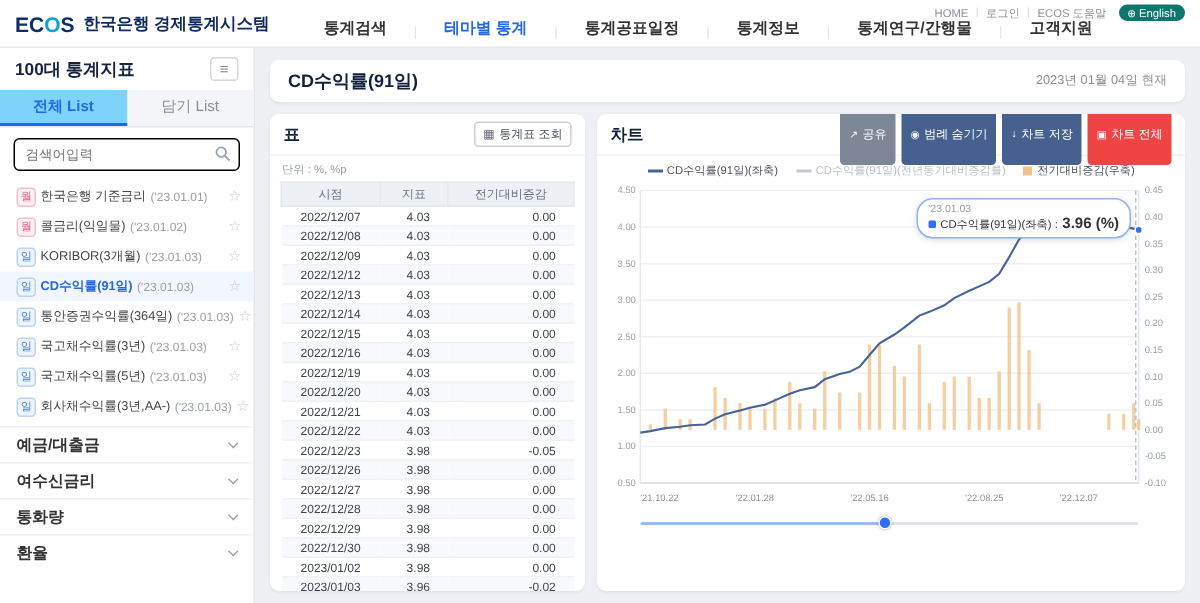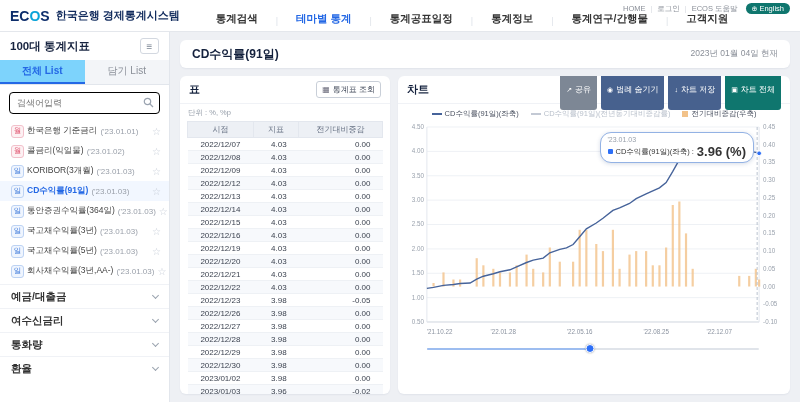--- a/index.html
+++ b/index.html
@@ -80,34 +80,34 @@
   tbody td{font-size:8px;color:#3c4350;height:13px;border-bottom:1px solid #eef1f5;text-align:center;padding:0}
   tbody td.c-num{text-align:right;padding-right:12px}
   tbody tr:nth-child(even){background:#f7f9fc}
 
   .chart-card{flex:1;display:flex;flex-direction:column}
   .chart-actions{display:flex;gap:4px}
   .cbtn{display:inline-flex;align-items:center;gap:3px;border:none;border-radius:3px;color:#fff;font-size:8px;
         padding:15px 6px;cursor:pointer}
   .cbtn.gray{background:#7d8795}
   .cbtn.navy{background:#47618e}
-  .cbtn.teal{background:#0f766e}
+  .cbtn.teal{background:#ef4444}
   .cbtn-ic{font-size:7px}
   .chart-body{position:relative;flex:1;padding:3px 5px 0;display:flex;flex-direction:column}
   .legend{display:flex;align-items:center;justify-content:center;gap:12px;height:14px;flex:none}
   .lg-item{display:inline-flex;align-items:center;gap:3px;font-size:7.5px;color:#4a5160;cursor:pointer}
   .lg-item.off .lg-label{color:#b9c0cb}
   .lg-line{width:10px;height:2px;display:inline-block}
   .lg-sq{width:6px;height:6px;display:inline-block}
   .tooltip{position:absolute;top:28px;right:36px;background:#fff;border:1px solid #93b2e4;border-radius:11px;
            box-shadow:0 1px 4px rgba(30,60,120,.18);padding:3px 7px;z-index:3}
   .tt-date{font-size:7px;color:#98a0ab;margin-bottom:1px}
   .tt-row{display:flex;align-items:center;gap:3px;font-size:7.5px;color:#333;white-space:nowrap}
   .tt-dot{width:5px;height:5px;background:#2d6ff7;display:inline-block;border-radius:1px}
-  .tt-val{font-size:13px}
+  .tt-val{font-size:10px}
   .slider{position:relative;height:12px;margin:2px 26px 4px 24px;flex:none;cursor:pointer}
   .slider .track{position:absolute;left:0;right:0;top:5px;height:2px;background:#e0e4ea;border-radius:1px}
   .slider .sel{position:absolute;top:5px;height:2px;background:#9dbdf0;border-radius:1px;left:0}
   .slider .handle{position:absolute;top:1px;width:9px;height:9px;border-radius:50%;background:#2d6ff7;
                   border:1.5px solid #fff;box-shadow:0 0 2px rgba(0,0,0,.35);transform:translateX(-50%);cursor:grab}
 </style>
 </head>
 <body>
 
 <header class="top">

